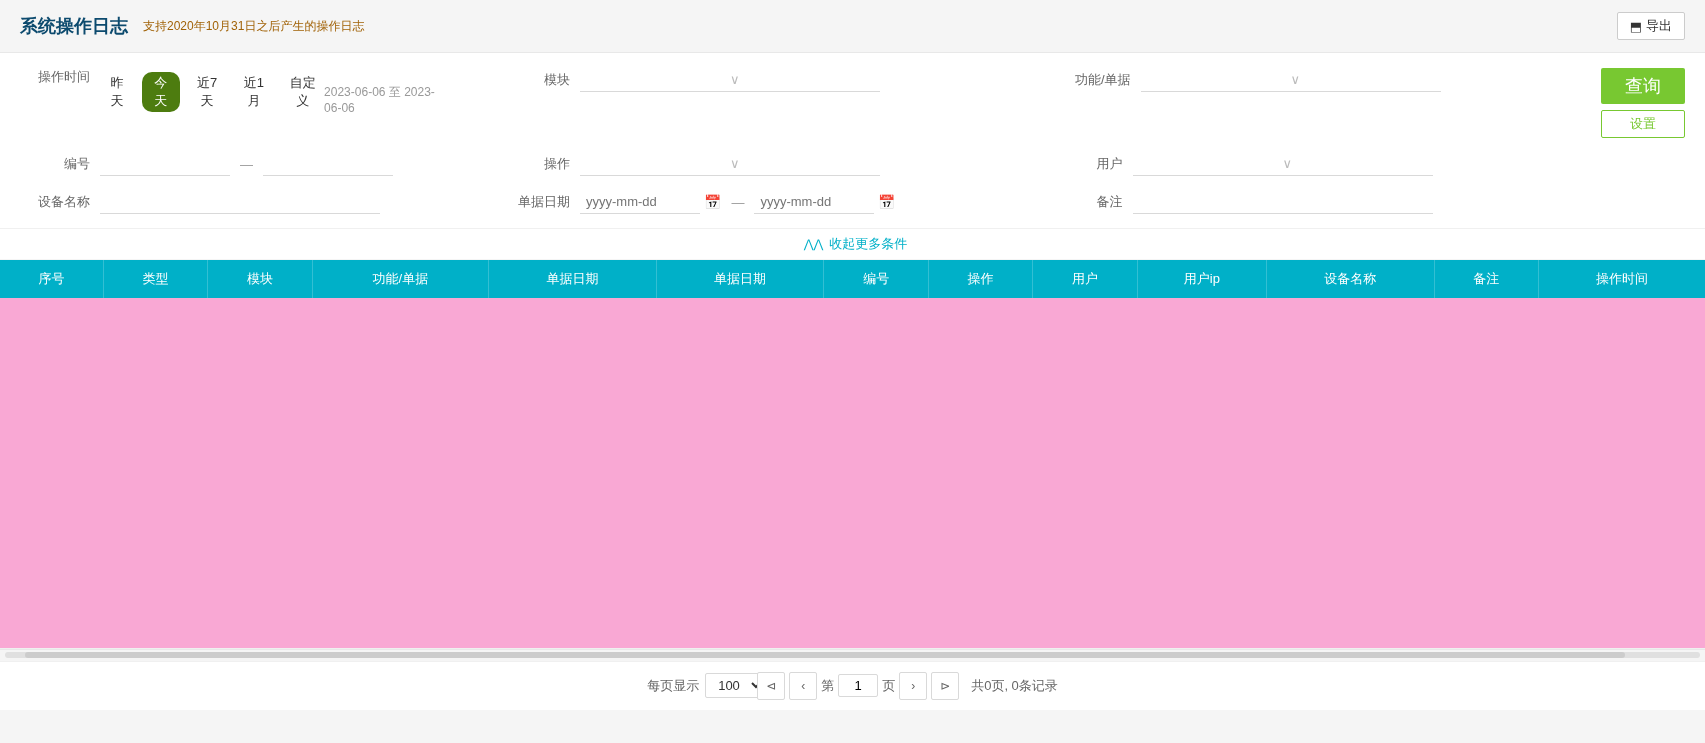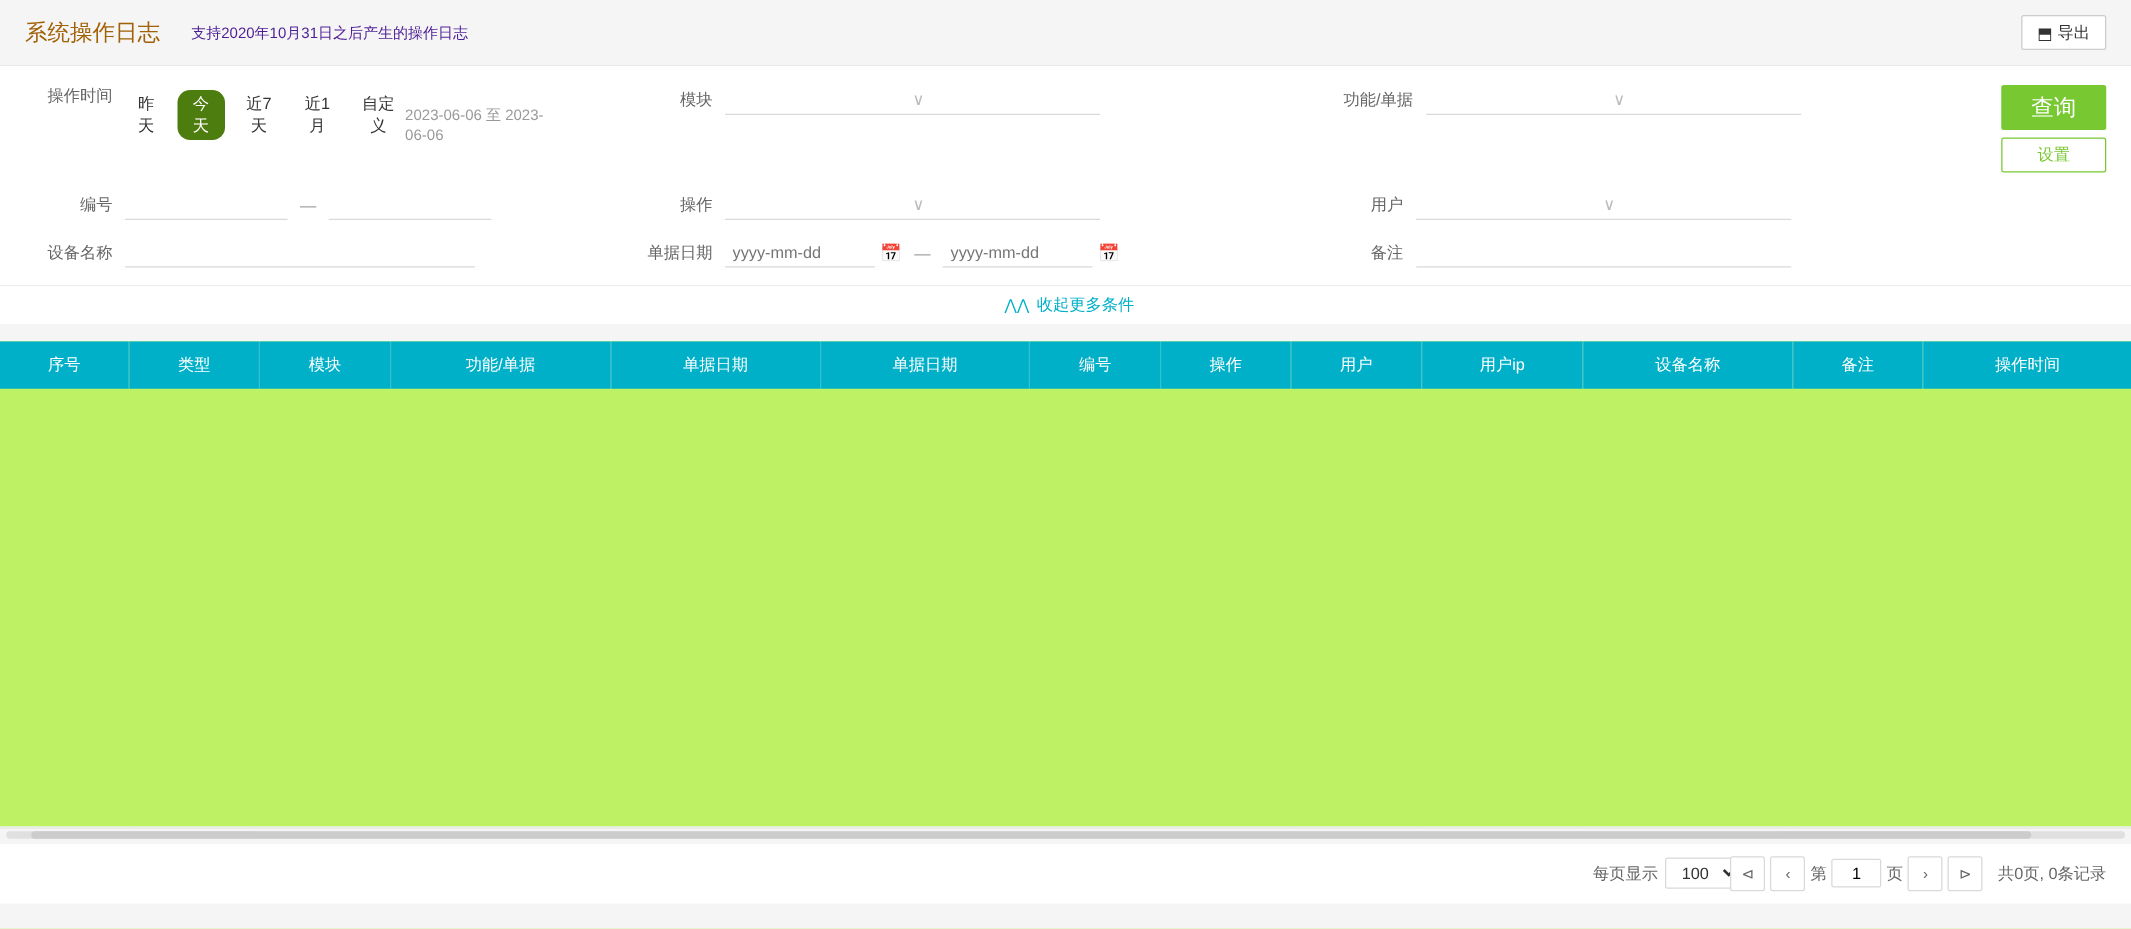--- a/index.html
+++ b/index.html
@@ -7,27 +7,27 @@
     
     .page-header {
       display: flex;
       align-items: center;
       padding: 12px 20px;
       background: #f5f5f5;
       border-bottom: 1px solid #e8e8e8;
     }
     .page-title {
       font-size: 18px;
-      font-weight: normal;
-      color: #a16207;
-      margin-right: 25px;
+      font-weight: bold;
+      color: #0c4a6e;
+      margin-right: 15px;
     }
     .page-subtitle {
       font-size: 12px;
-      color: #4c1d95;
+      color: #a16207;
     }
     .export-btn {
       margin-left: auto;
       display: flex;
       align-items: center;
       gap: 4px;
       padding: 4px 12px;
       border: 1px solid #ccc;
       background: #fff;
       cursor: pointer;
@@ -173,22 +173,22 @@
       font-size: 13px;
       background: #fff;
       border-top: 1px solid #f0f0f0;
     }
 
     .collapse-bar span {
       margin-left: 6px;
     }
 
     .table-container {
-      background: #bef264;
-      margin-top: 14px;
+      background: #f9a8d4;
+      margin-top: 1px;
       overflow-x: auto;
     }
 
     .data-table {
       width: 100%;
       border-collapse: collapse;
       min-width: 1500px;
     }
 
     .data-table thead tr {
@@ -246,21 +246,21 @@
       left: 20px;
       width: 1600px;
       height: 6px;
       background: #ccc;
       border-radius: 3px;
     }
 
     .pagination-bar {
       display: flex;
       align-items: center;
-      justify-content: flex-end;
+      justify-content: center;
       padding: 10px 20px;
       background: #fff;
       border-top: 1px solid #f0f0f0;
       gap: 6px;
       font-size: 13px;
     }
 
     .pagination-label {
       color: #666;
     }

